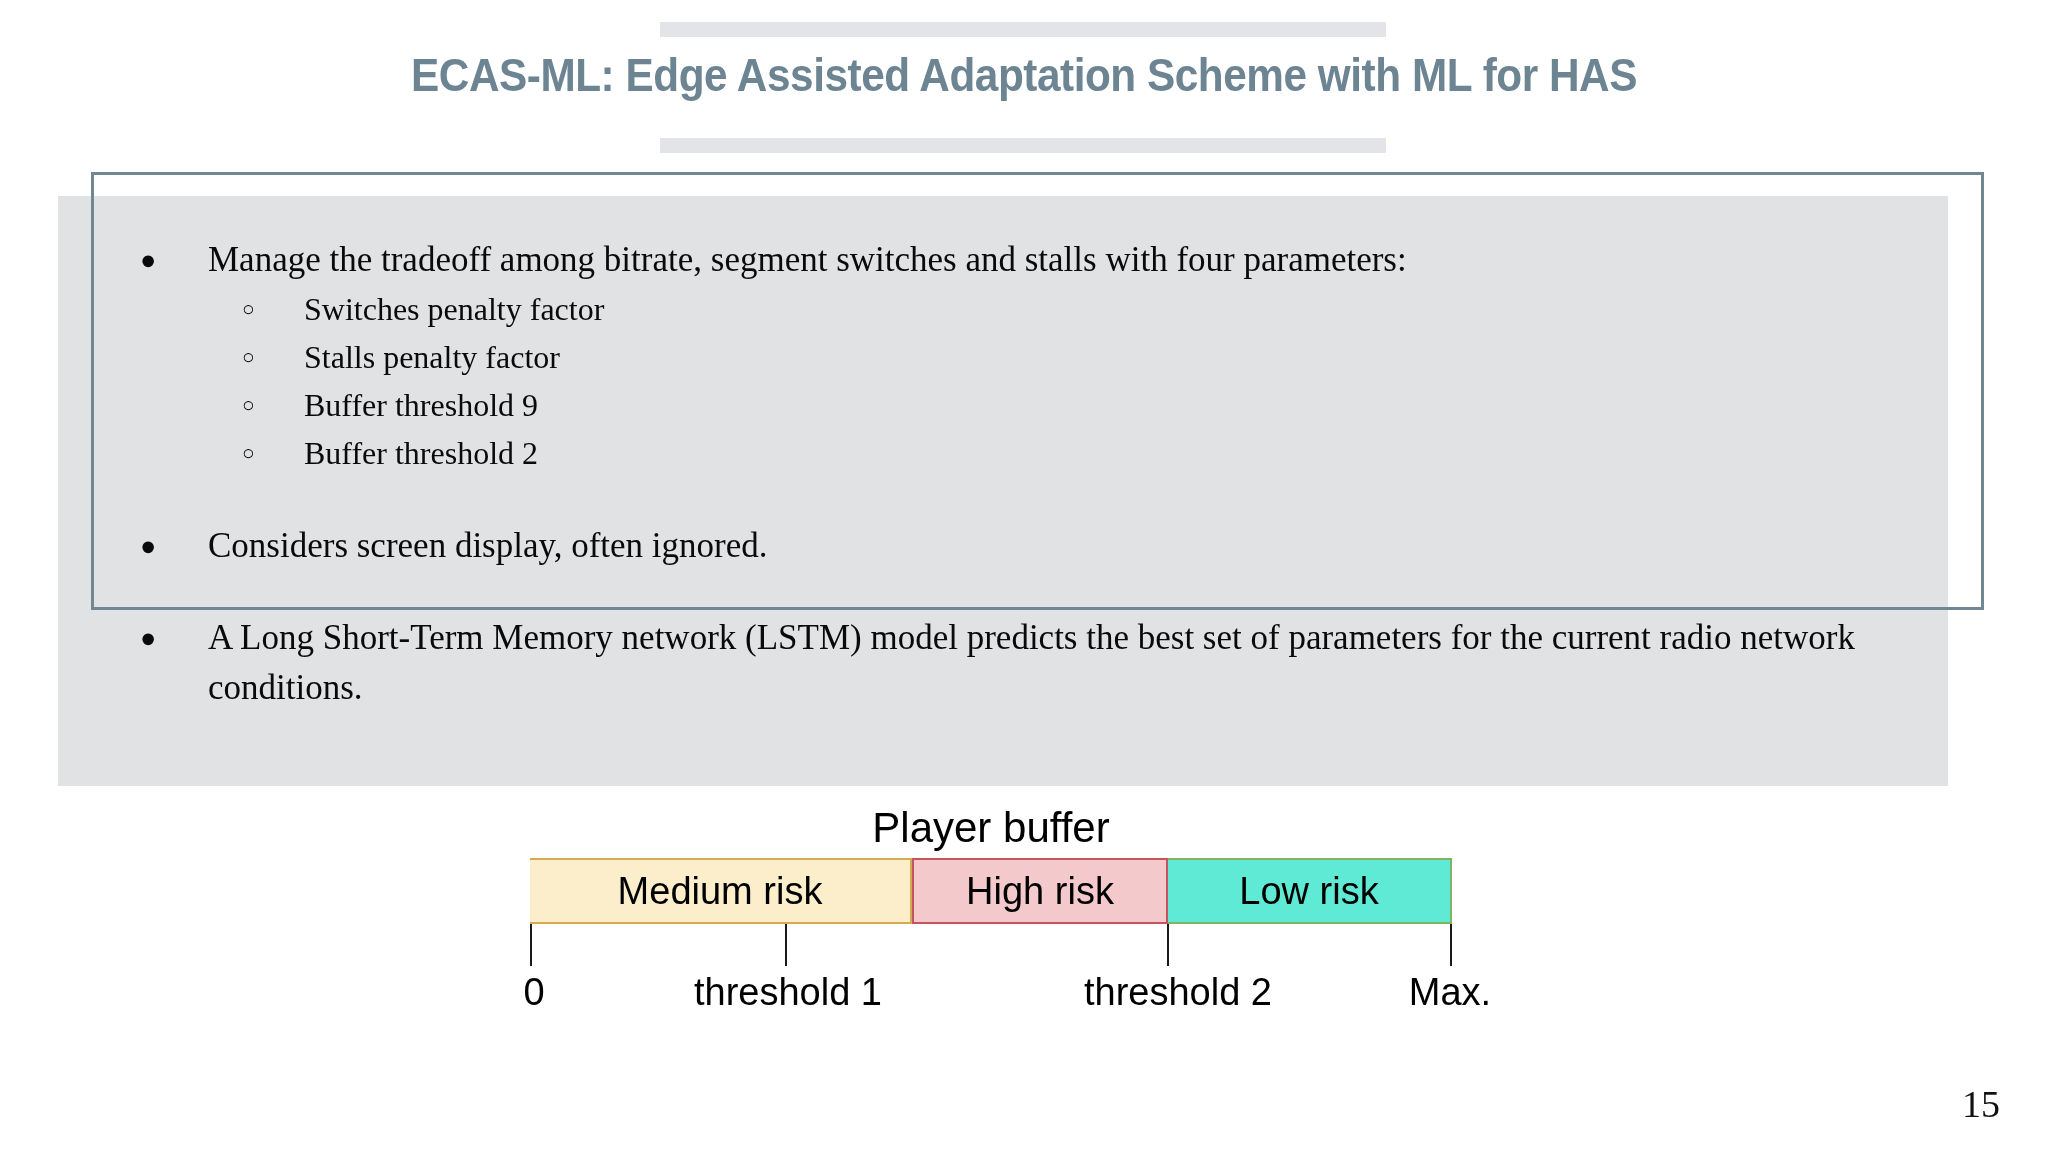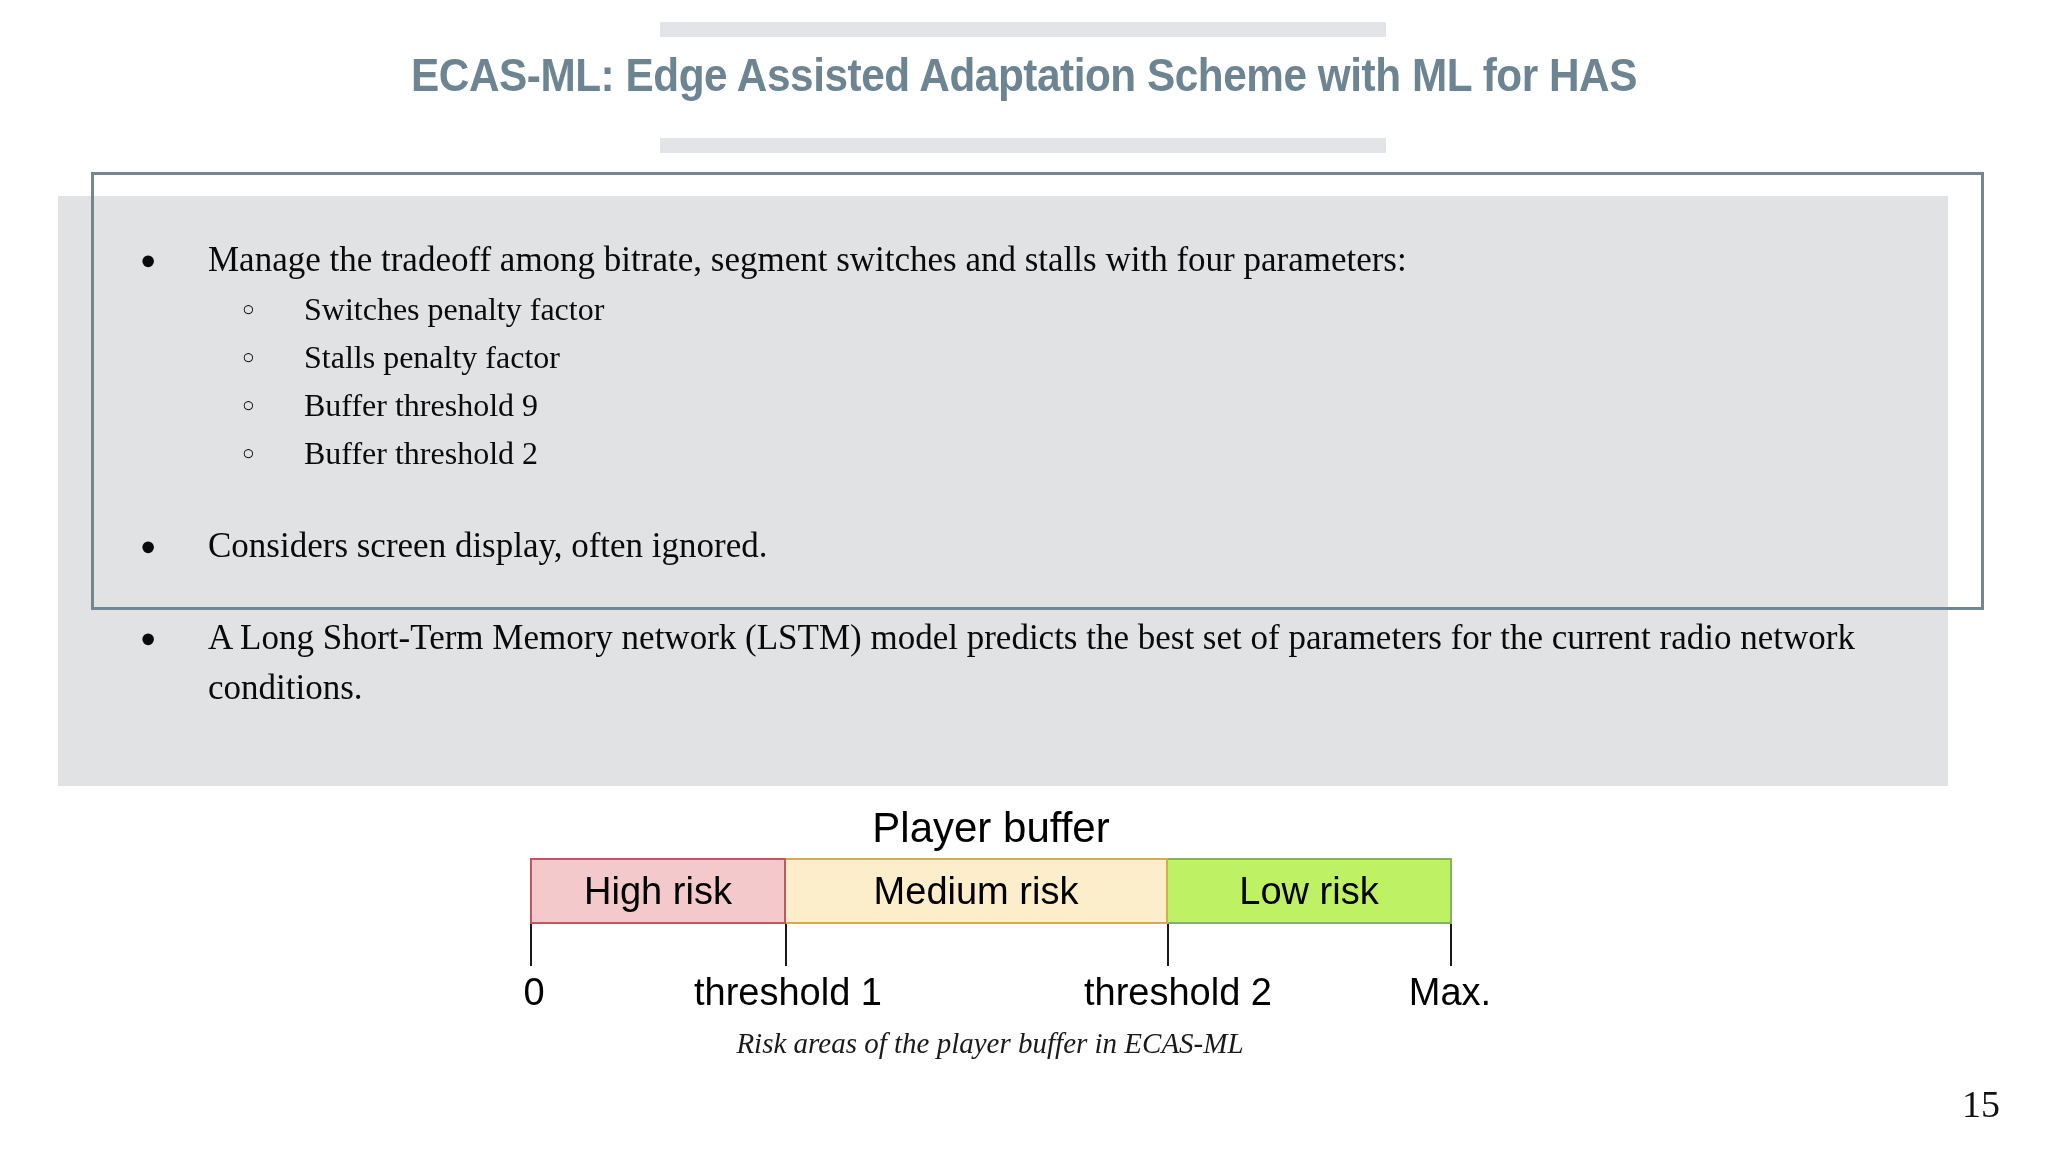--- a/index.html
+++ b/index.html
@@ -152,21 +152,21 @@
     border-color: #c4545e;
   }
   .seg-medium {
     width: 382px;
     background: #fceecb;
     border-color: #d3ac52;
     border-left: none;
   }
   .seg-low {
     width: 284px;
-    background: #bef264;
+    background: #5eead4;
     border-color: #80b366;
     border-left: none;
   }
 
   .tick {
     position: absolute;
     top: 119px;
     width: 2px;
     height: 42px;
     background: #1a1a1a;
@@ -267,33 +267,32 @@
       <span class="b-text">A Long Short-Term Memory network (LSTM) model predicts the best set of parameters for the current radio network conditions.</span>
     </div>
 
   </div>
 
   <div id="diagram">
 
     <div id="player-buffer-heading">Player buffer</div>
 
     <div class="risk-bar">
+      <div class="risk-seg seg-medium">Medium risk</div>
       <div class="risk-seg seg-high">High risk</div>
-      <div class="risk-seg seg-medium">Medium risk</div>
       <div class="risk-seg seg-low">Low risk</div>
     </div>
 
     <div class="tick tick-0"></div>
     <div class="tick tick-t1"></div>
     <div class="tick tick-t2"></div>
     <div class="tick tick-mx"></div>
 
     <div class="axis-label lab-0">0</div>
     <div class="axis-label lab-t1">threshold 1</div>
     <div class="axis-label lab-t2">threshold 2</div>
     <div class="axis-label lab-mx">Max.</div>
 
-    <div id="figure-caption">Risk areas of the player buffer in ECAS-ML</div>
   </div>
 
   <div id="page-number">15</div>
 
 </div>
 
 </body></html>

